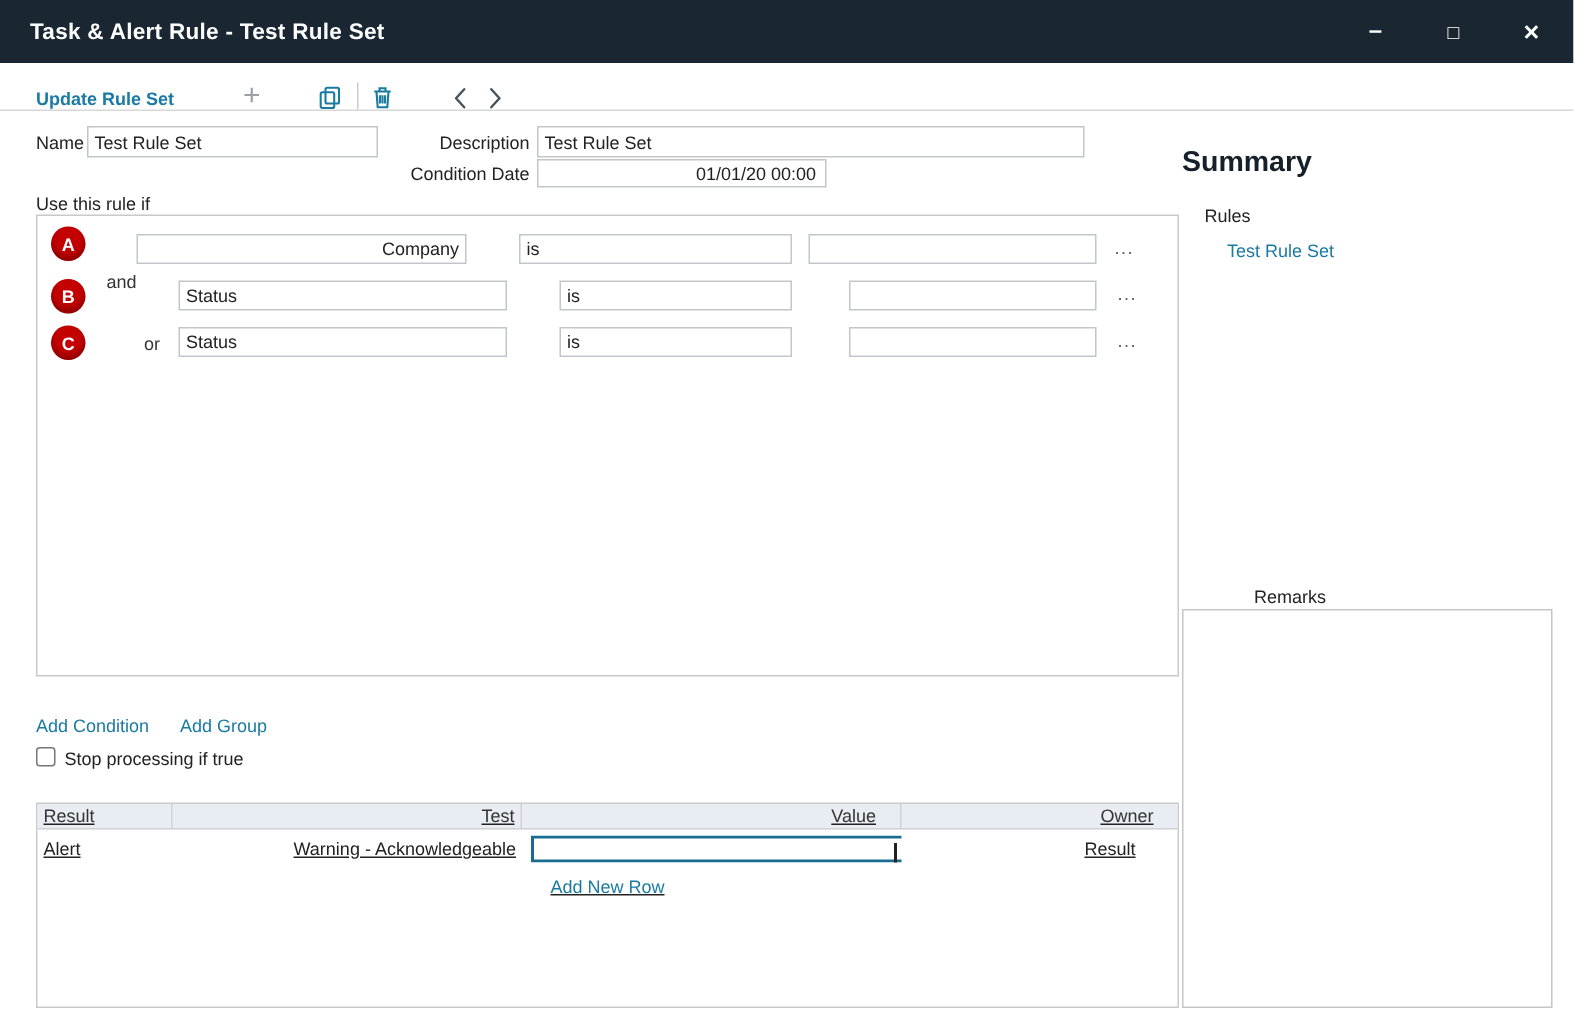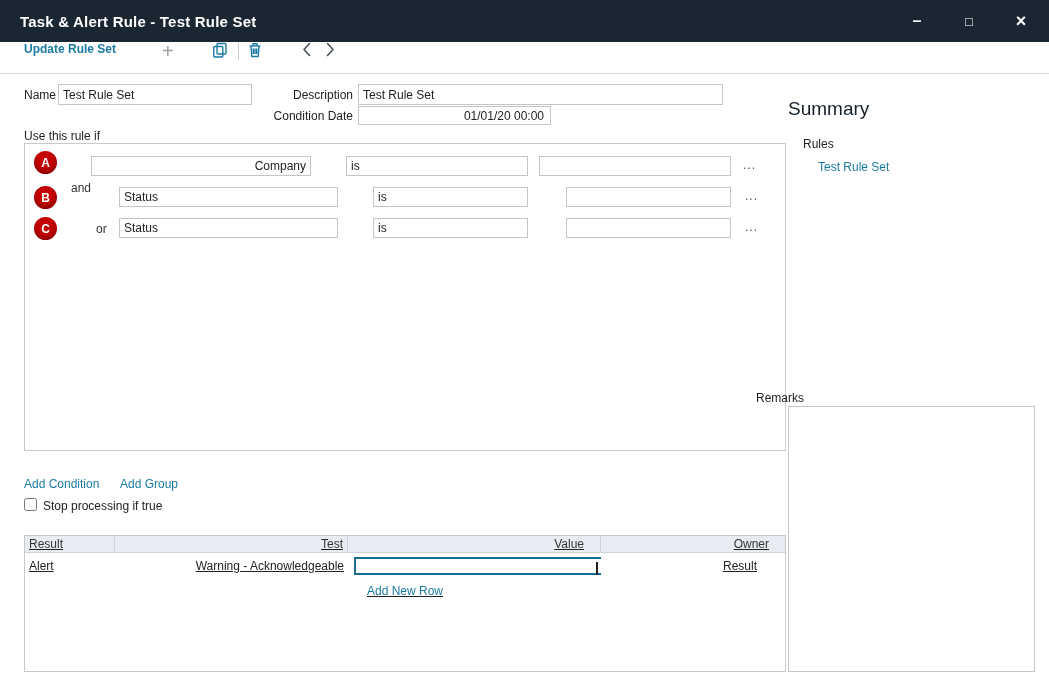--- a/index.html
+++ b/index.html
@@ -15,21 +15,21 @@
     background:var(--titlebar,#1a2733); display:flex; align-items:center; }
   .titlebar .title { color:#fff; font-size:15px; font-weight:700; margin-left:20px; letter-spacing:.2px; }
   .win-controls { margin-left:auto; display:flex; height:100%; align-items:stretch; color:#fff; }
   .win-btn { width:52px; display:flex; align-items:center; justify-content:center; cursor:pointer; }
   .win-btn.min { font-size:16px; font-weight:700; }
   .win-btn.max { font-size:13px; }
   .win-btn.close { font-size:18px; font-weight:700; margin-right:2px; }
 
   
   .toolbar { position:absolute; top:42px; left:0; right:0; height:32px;
-    border-bottom:1px solid #d8d8d8; display:flex; align-items:flex-start; background:#fff; }
+    border-bottom:1px solid #d8d8d8; display:flex; align-items:flex-end; background:#fff; }
   .update-link { color:var(--accent,#1a7aa2); font-weight:700; margin-left:24px; cursor:pointer; }
   .tb-plus { margin-left:46px; font-size:20px; line-height:18px; color:#9aa1a8; cursor:pointer; }
   .tb-icon { display:inline-flex; align-items:center; cursor:pointer; }
   .tb-copy { margin-left:38px; }
   .tb-sep { width:1px; height:18px; background:#ccc; margin-left:10px; }
   .tb-trash { margin-left:9px; }
   .tb-prev { margin-left:40px; }
   .tb-next { margin-left:13px; }
   .icon-stroke { stroke:var(--accent,#1a7aa2); fill:none; stroke-width:1.4; }
   .chev { stroke:#44535e; fill:none; stroke-width:1.6; stroke-linecap:round; stroke-linejoin:round; }
@@ -77,24 +77,24 @@
   .td.c-type { text-align:right; padding-right:4px; }
   .td.c-owner { text-align:right; padding-right:30px; }
   .value-wrap { position:relative; margin-left:6px; width:246px; height:22px; }
   .value-input { width:100%; height:100%; border:2px solid var(--focus_border,#186c91);
     padding:0 4px; font:12px "Liberation Sans","DejaVu Sans",sans-serif; }
   .caret { position:absolute; right:9px; top:3px; width:2px; height:15px; background:#222; }
   .add-new-row { display:block; text-align:center; color:var(--accent,#1a7aa2);
     margin-top:5px; cursor:pointer; }
 
   
-  .summary-title { position:absolute; left:788px; top:24px; font-size:19px; font-weight:400; color:#15202b; }
+  .summary-title { position:absolute; left:788px; top:24px; font-size:19px; font-weight:700; color:#15202b; }
   .rules-label { position:absolute; left:803px; top:63px; font-size:12px; }
   .rule-link { position:absolute; left:818px; top:86px; color:var(--accent,#1a7aa2); cursor:pointer; }
-  .remarks-label { position:absolute; left:756px; top:317px;text-align:center; }
+  .remarks-label { position:absolute; left:836px; top:317px;text-align:center; }
   .remarks-box { position:absolute; left:788px; top:332px; width:247px; height:266px;
     border:1px solid #c6c6c6; resize:none; padding:4px;
     font:12px "Liberation Sans","DejaVu Sans",sans-serif; outline:none; }
 </style>
 </head>
 <body>
 
 <div class="titlebar">
   <span class="title">Task &amp; Alert Rule - Test Rule Set</span>
   <div class="win-controls">

